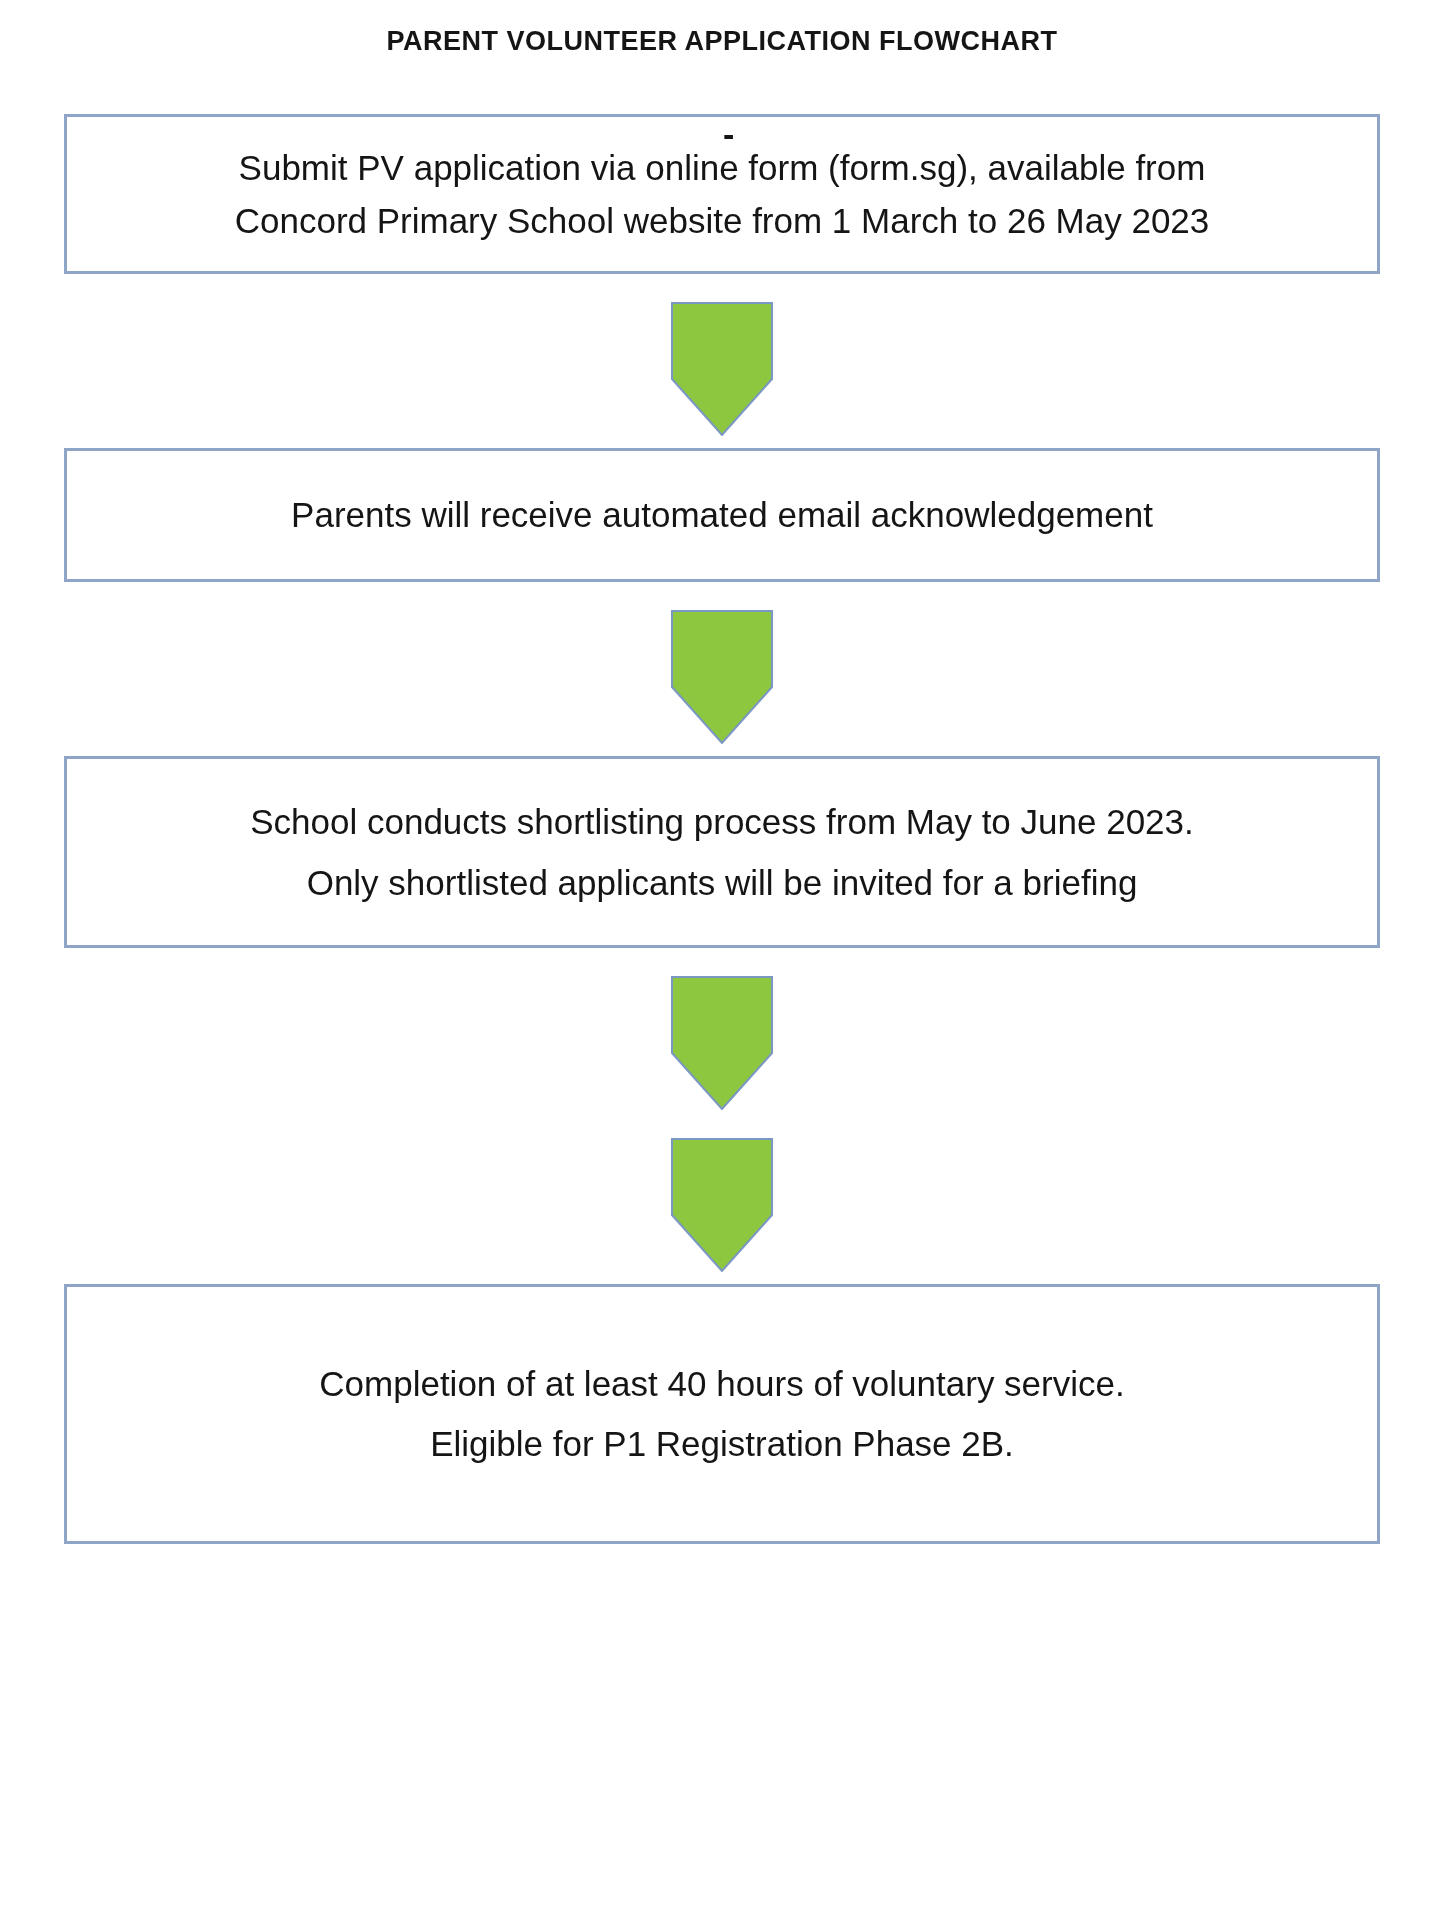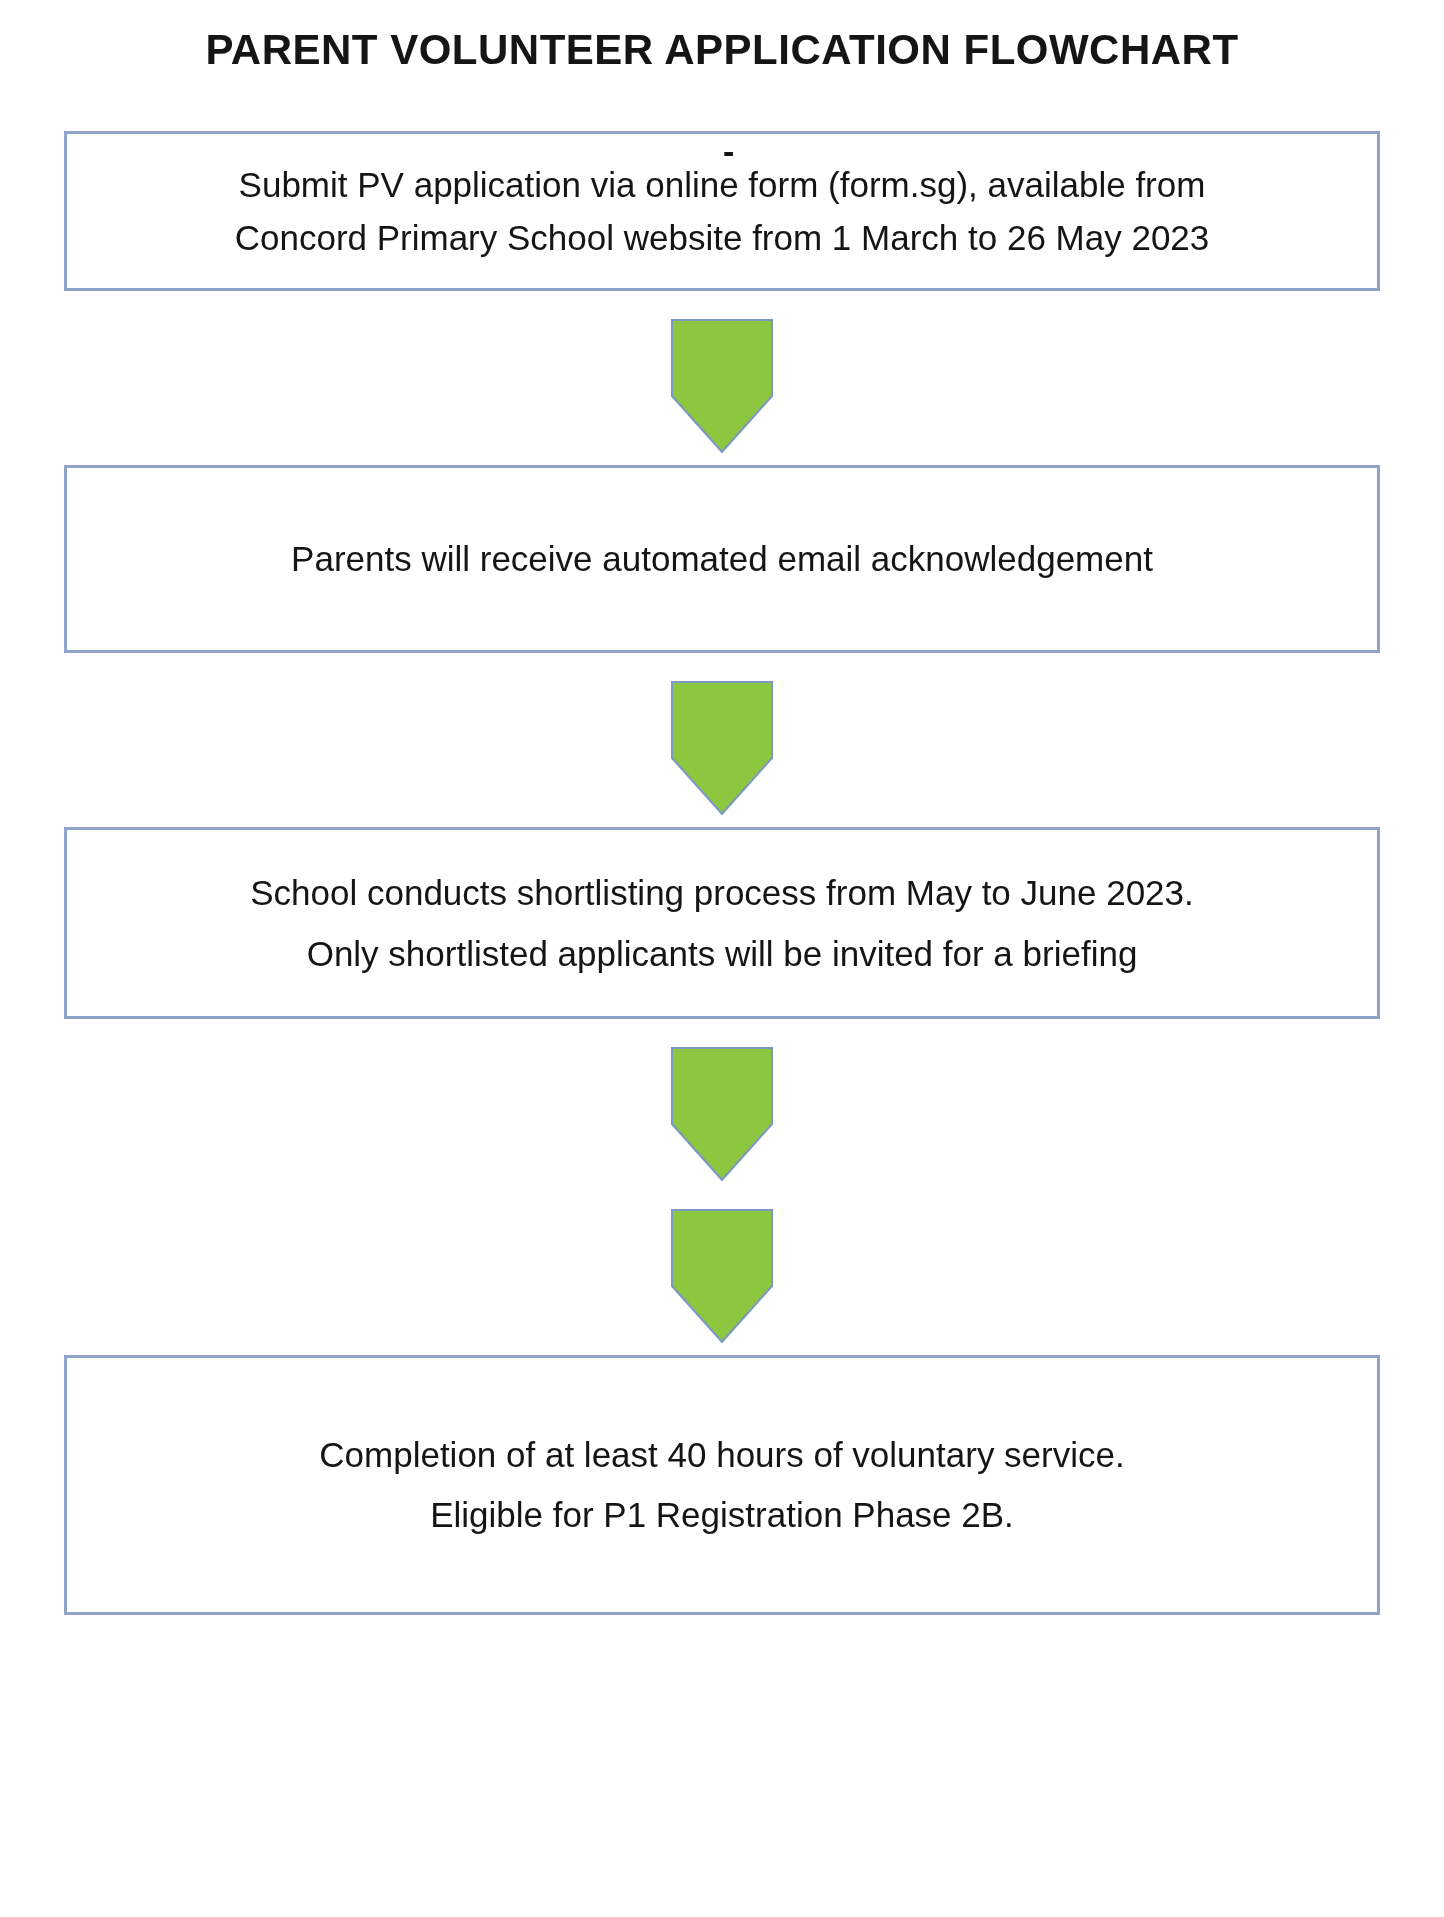--- a/index.html
+++ b/index.html
@@ -16,21 +16,21 @@
     width:1444px;height:1917px;
     background:var(--background);
     font-family:"Liberation Sans","DejaVu Sans",sans-serif;
     color:var(--text);
     overflow:hidden;
   }
   .title{
     margin:0;
     padding-top:26px;
     text-align:center;
-    font-size:42px;
+    font-size:27px;
     font-weight:700;
     letter-spacing:0.5px;
     color:var(--text);
   }
   .box{
     position:relative;
     width:1316px;
     margin:0 auto;
     background:#ffffff;
     border:3px solid var(--box-border);
@@ -38,21 +38,21 @@
     flex-direction:column;
     justify-content:center;
     text-align:center;
     font-size:35px;
     line-height:58px;
     color:var(--text);
   }
   .box .line{display:block;}
   .box .b{font-weight:400;}
   .step-1{margin-top:57px;height:160px;line-height:53px;}
-  .step-2{height:188px;}
+  .step-2{height:134px;}
   .step-3{height:192px;line-height:61px;}
   .step-4{height:235px;line-height:60px;}
   .step-5{height:260px;line-height:60px;text-align:center;}
   .arrow{
     display:block;
     margin:28px auto 12px auto;
     width:102px;height:134px;
   }
   .arrow polygon{
     fill:var(--arrow-fill);

